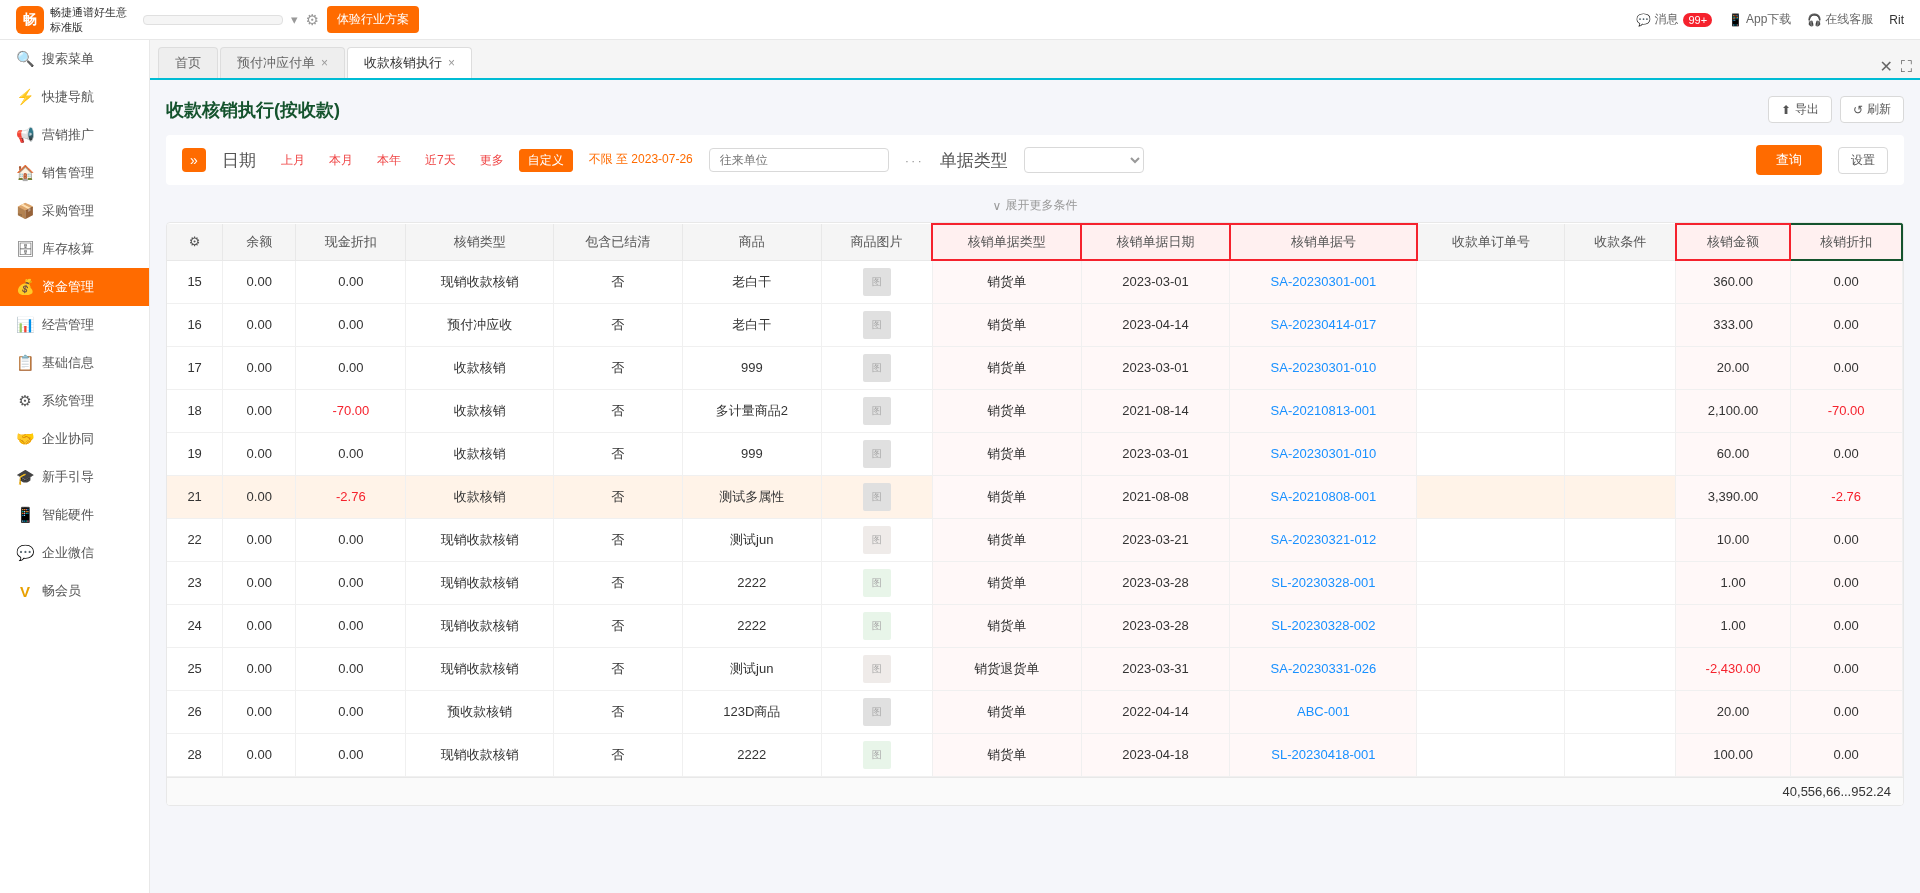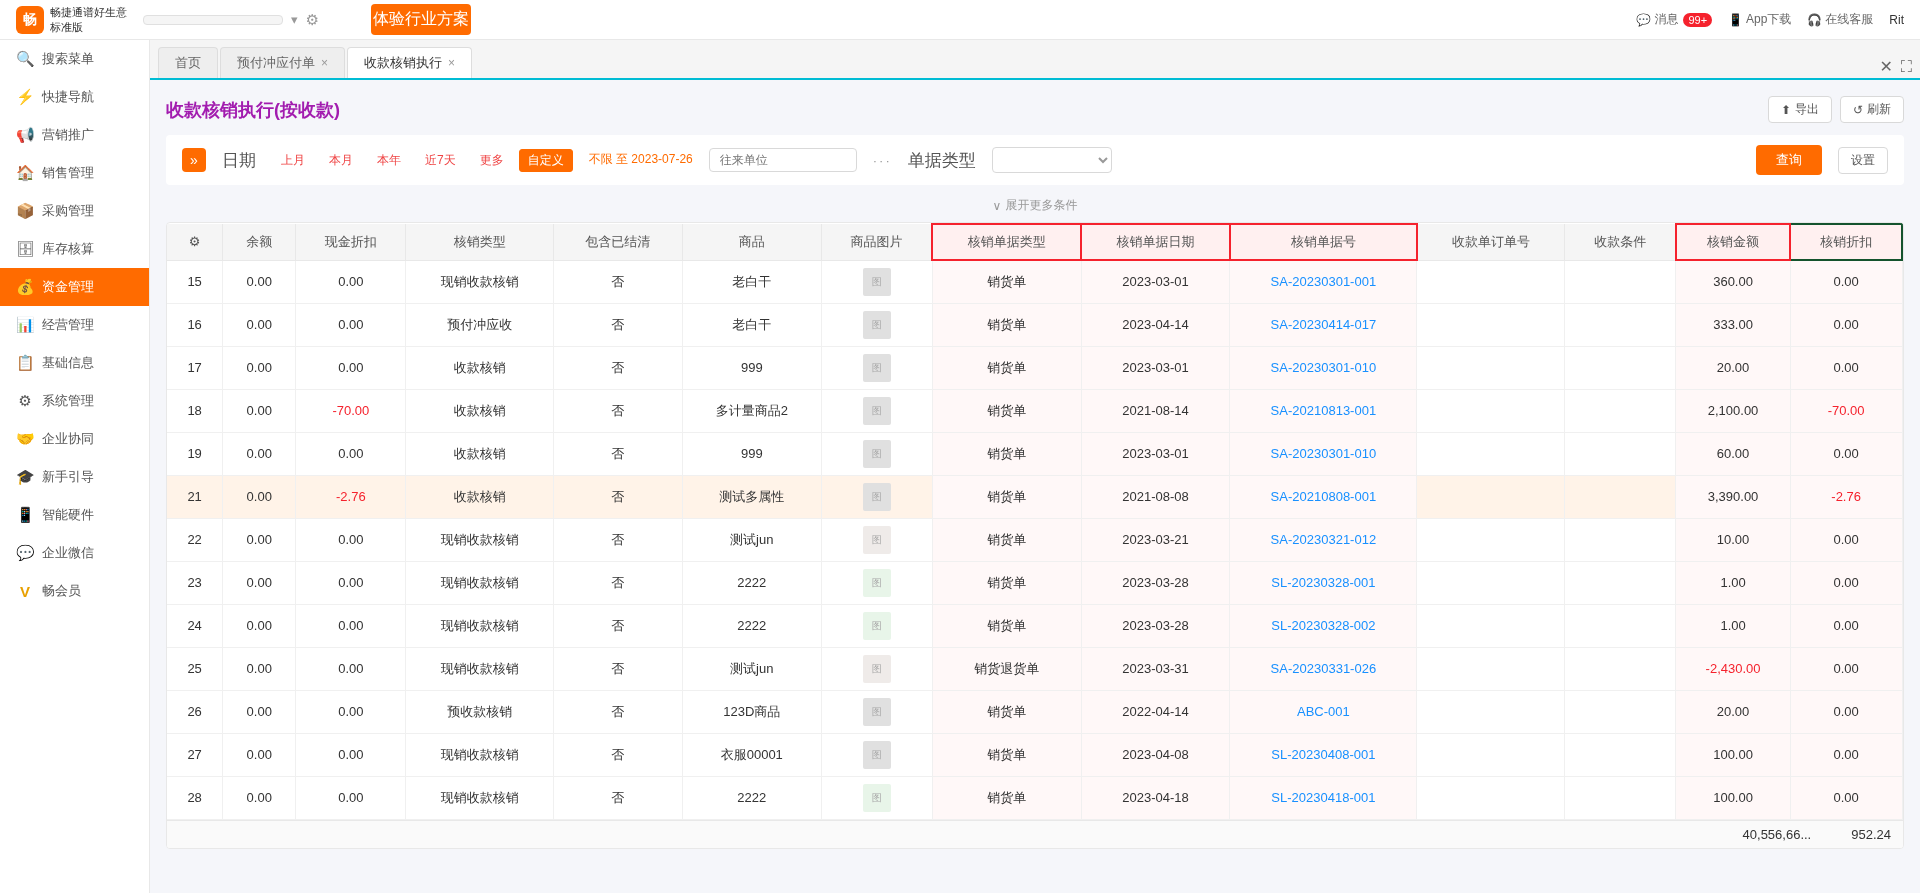--- a/index.html
+++ b/index.html
@@ -24,24 +24,23 @@
       color: #999;
       font-size: 12px;
       width: 140px;
     }
     .top-bar-right { display: flex; align-items: center; gap: 16px; font-size: 12px; color: #666; }
     .industry-btn {
       background: #ff6b00;
       color: #fff;
       border: none;
       border-radius: 4px;
-      padding: 5px 2px;
-      font-size: 16px;
-      cursor: pointer;
-      margin-left: 44px;
+      padding: 5px 10px;
+      font-size: 12px;
+      cursor: pointer;
     }
     .badge-red {
       background: #f5222d;
       color: #fff;
       border-radius: 10px;
       padding: 1px 5px;
       font-size: 11px;
       margin-left: 2px;
     }
 
@@ -120,21 +119,21 @@
     .tab-bar-actions .icon-btn { font-size: 16px; cursor: pointer; color: #666; }
 
     
     .page-content { flex: 1; padding: 16px; overflow: auto; background: #f5f6fa; }
     .page-header {
       display: flex;
       justify-content: space-between;
       align-items: center;
       margin-bottom: 12px;
     }
-    .page-title { font-size: 18px; font-weight: bold; color: #a21caf; }
+    .page-title { font-size: 18px; font-weight: bold; color: #14532d; }
     .page-actions { display: flex; gap: 8px; }
     .btn-outline {
       border: 1px solid #d9d9d9;
       background: #fff;
       border-radius: 4px;
       padding: 4px 12px;
       font-size: 12px;
       cursor: pointer;
       display: flex; align-items: center; gap: 4px;
       color: #555;
@@ -170,21 +169,21 @@
       border: 1px solid transparent;
       color: #ef4444;
     }
     .date-btn.custom { background: #ff6b00; color: #fff; border-color: #ff6b00; }
     .date-range-text { font-size: 12px; color: #ff6b00; }
     .filter-input {
       border: 1px solid #d9d9d9;
       border-radius: 4px;
       padding: 4px 10px;
       font-size: 12px;
-      width: 148px;
+      width: 180px;
       color: #999;
     }
     .filter-dots { color: #999; letter-spacing: 2px; }
     .filter-select {
       border: 1px solid #d9d9d9;
       border-radius: 4px;
       padding: 4px 10px;
       font-size: 12px;
       min-width: 120px;
       color: #999;
@@ -255,21 +254,20 @@
     tr.highlighted td { background: #fff3e8; }
     .link-text { color: #1890ff; cursor: pointer; text-decoration: none; }
 
     
     .table-footer {
       background: #fafafa;
       border-top: 1px solid #e8e8e8;
       display: flex;
       justify-content: flex-end;
       padding: 6px 12px;
-      gap: 40px;
       font-size: 13px;
     }
     .footer-val { font-weight: 500; }
 
     
     .table-container::-webkit-scrollbar { height: 6px; width: 6px; }
     .table-container::-webkit-scrollbar-thumb { background: #ccc; border-radius: 3px; }
 
     .img-placeholder {
       width: 28px; height: 28px;
@@ -639,36 +637,20 @@
     <td><div class="img-placeholder">图</div></td>
     <td style="background:#fff8f8;">销货单</td>
     <td style="background:#fff8f8;">2022-04-14</td>
     <td style="background:#fff8f8;"><a class="link-text">ABC-001</a></td>
     <td></td>
     <td></td>
     <td style="background:#fff8f8; ">20.00</td>
     <td style="background:#fff8f8; ">0.00</td>
   </tr>
               <tr>
-    <td>27</td>
-    <td>0.00</td>
-    <td style="">0.00</td>
-    <td>现销收款核销</td>
-    <td>否</td>
-    <td>衣服00001</td>
-    <td><div class="img-placeholder">图</div></td>
-    <td style="background:#fff8f8;">销货单</td>
-    <td style="background:#fff8f8;">2023-04-08</td>
-    <td style="background:#fff8f8;"><a class="link-text">SL-20230408-001</a></td>
-    <td></td>
-    <td></td>
-    <td style="background:#fff8f8; ">100.00</td>
-    <td style="background:#fff8f8; ">0.00</td>
-  </tr>
-              <tr>
     <td>28</td>
     <td>0.00</td>
     <td style="">0.00</td>
     <td>现销收款核销</td>
     <td>否</td>
     <td>2222</td>
     <td><div class="img-placeholder green">图</div></td>
     <td style="background:#fff8f8;">销货单</td>
     <td style="background:#fff8f8;padding-left:12px;">2023-04-18</td>
     <td style="background:#fff8f8;"><a class="link-text">SL-20230418-001</a></td>

